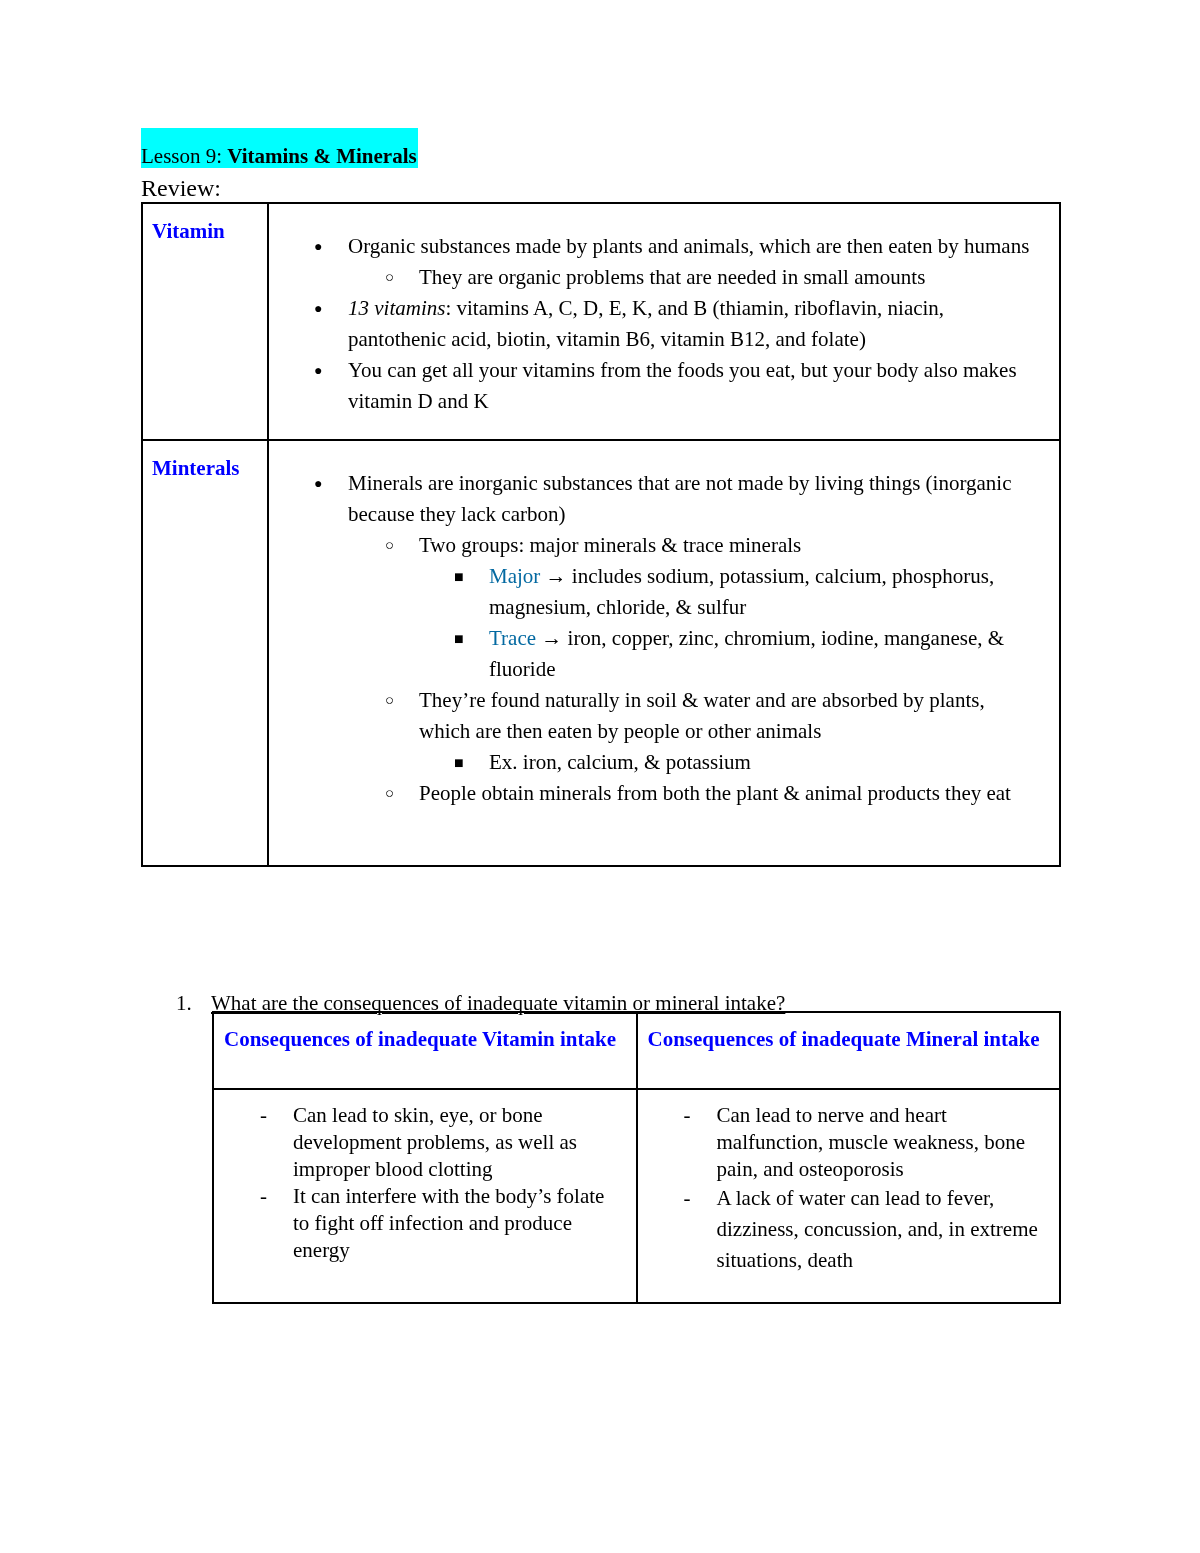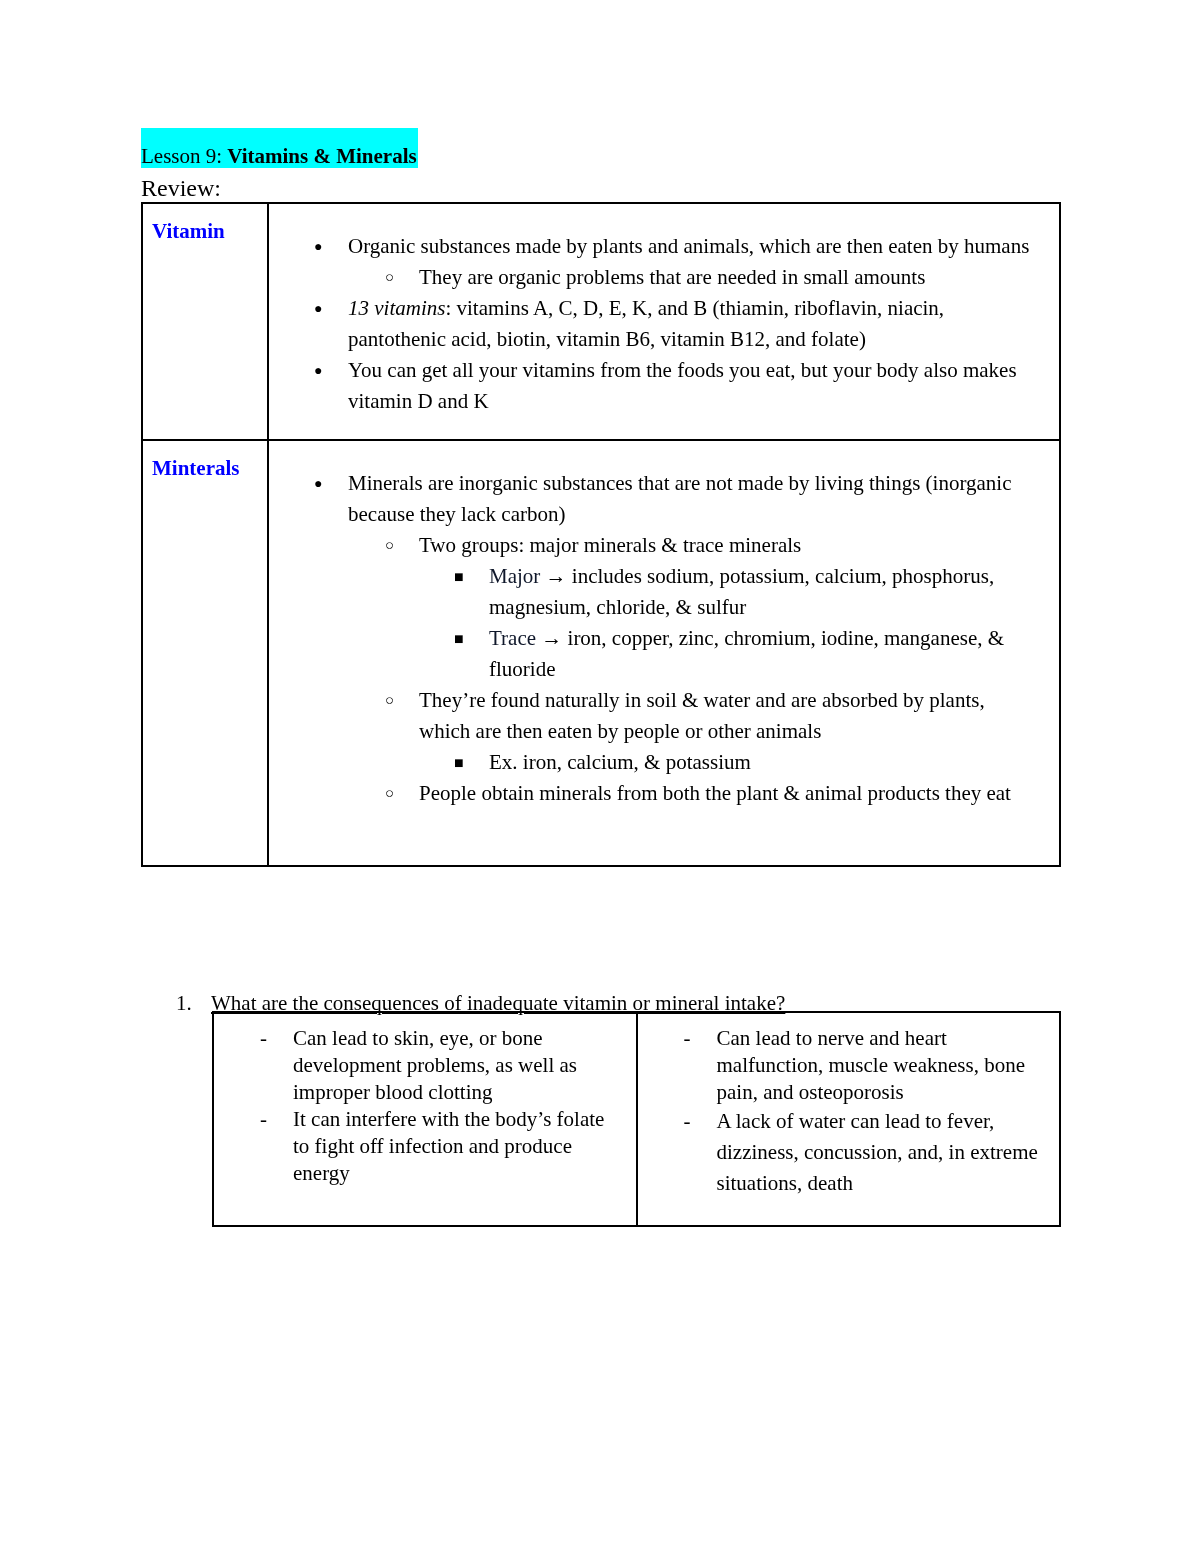--- a/index.html
+++ b/index.html
@@ -36,21 +36,21 @@
   .vit-body { padding: 27px 20px 22px 0; min-height: 220px; box-sizing: border-box; }
   .min-body { padding: 27px 20px 24px 0; min-height: 424px; box-sizing: border-box; }
   .li { position: relative; line-height: 31px; font-size: 21px; }
   .lvl1 { padding-left: 79px; }
   .lvl2 { padding-left: 150px; }
   .lvl3 { padding-left: 220px; }
   .bullet { position: absolute; top: 0; }
   .lvl1 .bullet { left: 45px; font-size: 14px; }
   .lvl2 .bullet { left: 116px; font-size: 15px; }
   .lvl3 .bullet { left: 185px; font-size: 16px; }
-  .blue { color: #0f172a; margin-top: 31px; }
+  .blue { color: #0369a1; margin-top: 31px; }
   em { font-style: italic; }
 
   
   .question {
     position: absolute; left: 176px; top: 988px;
     font-size: 21px; line-height: 30px;
   }
   .question .num { display: inline-block; width: 35px; }
   .question .qtext { text-decoration: underline; }
 
@@ -145,20 +145,24 @@
   </tr>
 </tbody>
   </table>
 
 <div class="question">
   <span class="num">1.</span><span class="qtext">What are the consequences of inadequate vitamin or mineral intake?</span>
 </div>
 
 <table class="cons">
   <tbody>
+      <tr class="head">
+    <td>Consequences of inadequate Vitamin intake</td>
+    <td>Consequences of inadequate Mineral intake</td>
+  </tr>
   <tr class="body">
     <td>
       <div class="dash-item">
         <span class="dash">-</span>
         <span>Can lead to skin, eye, or bone development problems, as well as improper blood clotting</span>
       </div>
       <div class="dash-item">
         <span class="dash">-</span>
         <span>It can interfere with the body’s folate to fight off infection and produce energy</span>
       </div>

